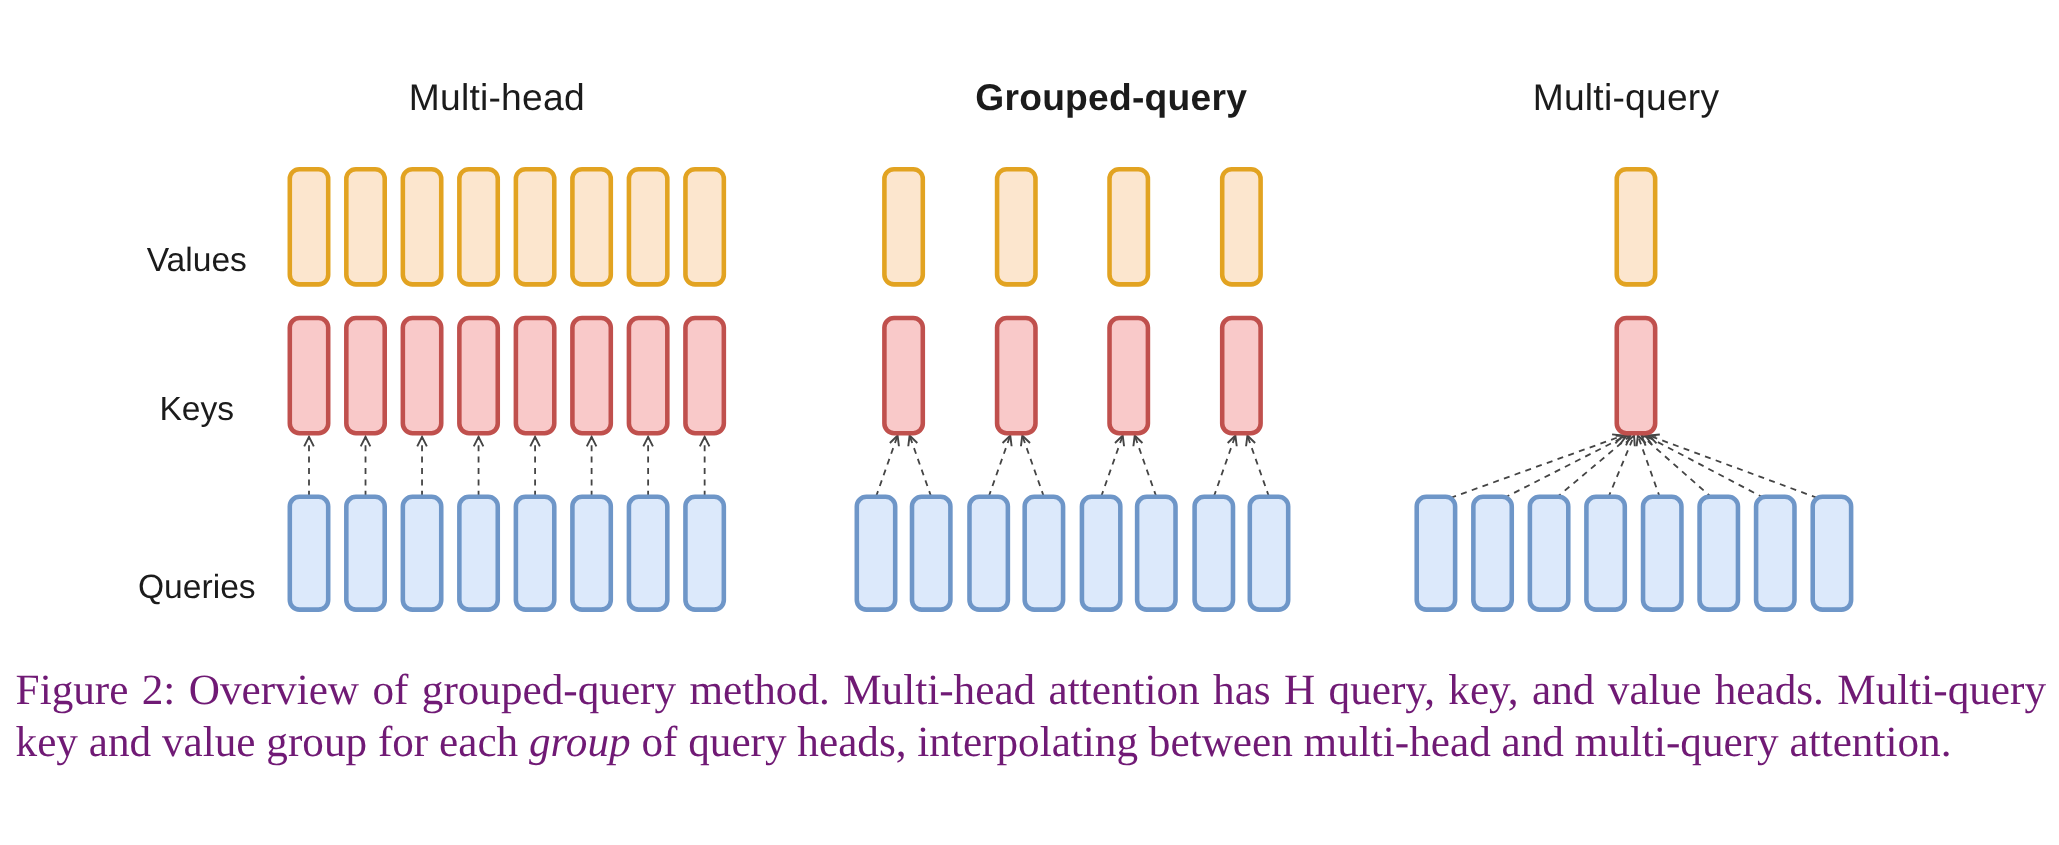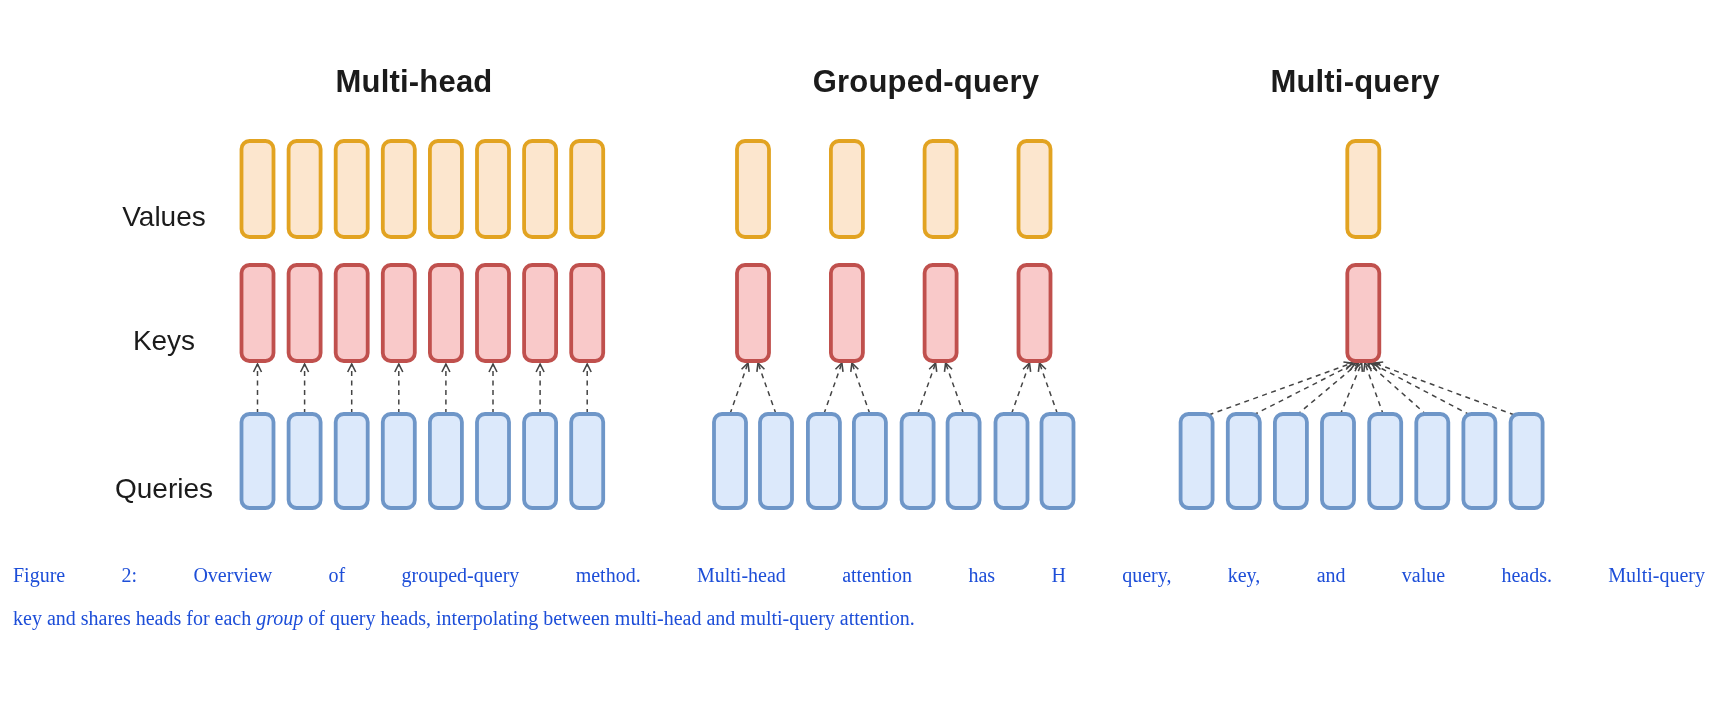--- a/index.html
+++ b/index.html
@@ -3,30 +3,30 @@
 <meta charset="utf-8">
 <style>
   html,body{margin:0;padding:0;background:#fff;}
   .stage{
     position:relative;width:1716px;height:704px;background:#ffffff;
     font-family:"Liberation Sans",sans-serif;overflow:hidden;
   }
   .diagram-svg{position:absolute;left:0;top:0;}
   .panel-title{
     position:absolute;top:64px;transform:translateX(-50%);
-    font-size:31px;color:#1b1b1b;white-space:nowrap;letter-spacing:.2px;font-weight:bold;
+    font-size:31px;color:#1b1b1b;white-space:nowrap;letter-spacing:.2px;
   }
   .panel-title.bold{font-weight:bold;margin-left:40px;}
   .row-label{
     position:absolute;left:164px;transform:translateX(-50%);
     font-size:28px;color:#1b1b1b;white-space:nowrap;margin-top:29px;
   }
   .caption{
     position:absolute;left:13px;top:554px;width:1692px;
-    font-family:"Liberation Serif",serif;font-size:20px;line-height:43px;color:#1d4ed8;
+    font-family:"Liberation Serif",serif;font-size:36px;line-height:43px;color:#701a75;
   }
   .cap-line{height:43px;overflow:hidden;white-space:normal;}
   .cap-line.just{text-align:justify;text-align-last:justify;}
   .it{font-style:italic;text-align:center;}
 </style>
 </head>
 <body>
 
 <div class="stage">
 
@@ -115,16 +115,16 @@
   <div class="panel-title" style="left:414px">Multi-head</div>
   <div class="panel-title bold" style="left:886px">Grouped-query</div>
   <div class="panel-title" style="left:1355px">Multi-query</div>
 
   <div class="row-label" style="top:172px">Values</div>
   <div class="row-label" style="top:296px">Keys</div>
   <div class="row-label" style="top:444px">Queries</div>
 
   <div class="caption">
     <div class="cap-line just">Figure 2: Overview of grouped-query method. Multi-head attention has H query, key, and value heads. Multi-query</div>
-    <div class="cap-line"><span>key and shares heads for each </span><span class="it">group</span><span> of query heads, interpolating between multi-head and multi-query attention.</span></div>
+    <div class="cap-line"><span>key and value group for each </span><span class="it">group</span><span> of query heads, interpolating between multi-head and multi-query attention.</span></div>
   </div>
 
 </div>
 
 </body></html>

